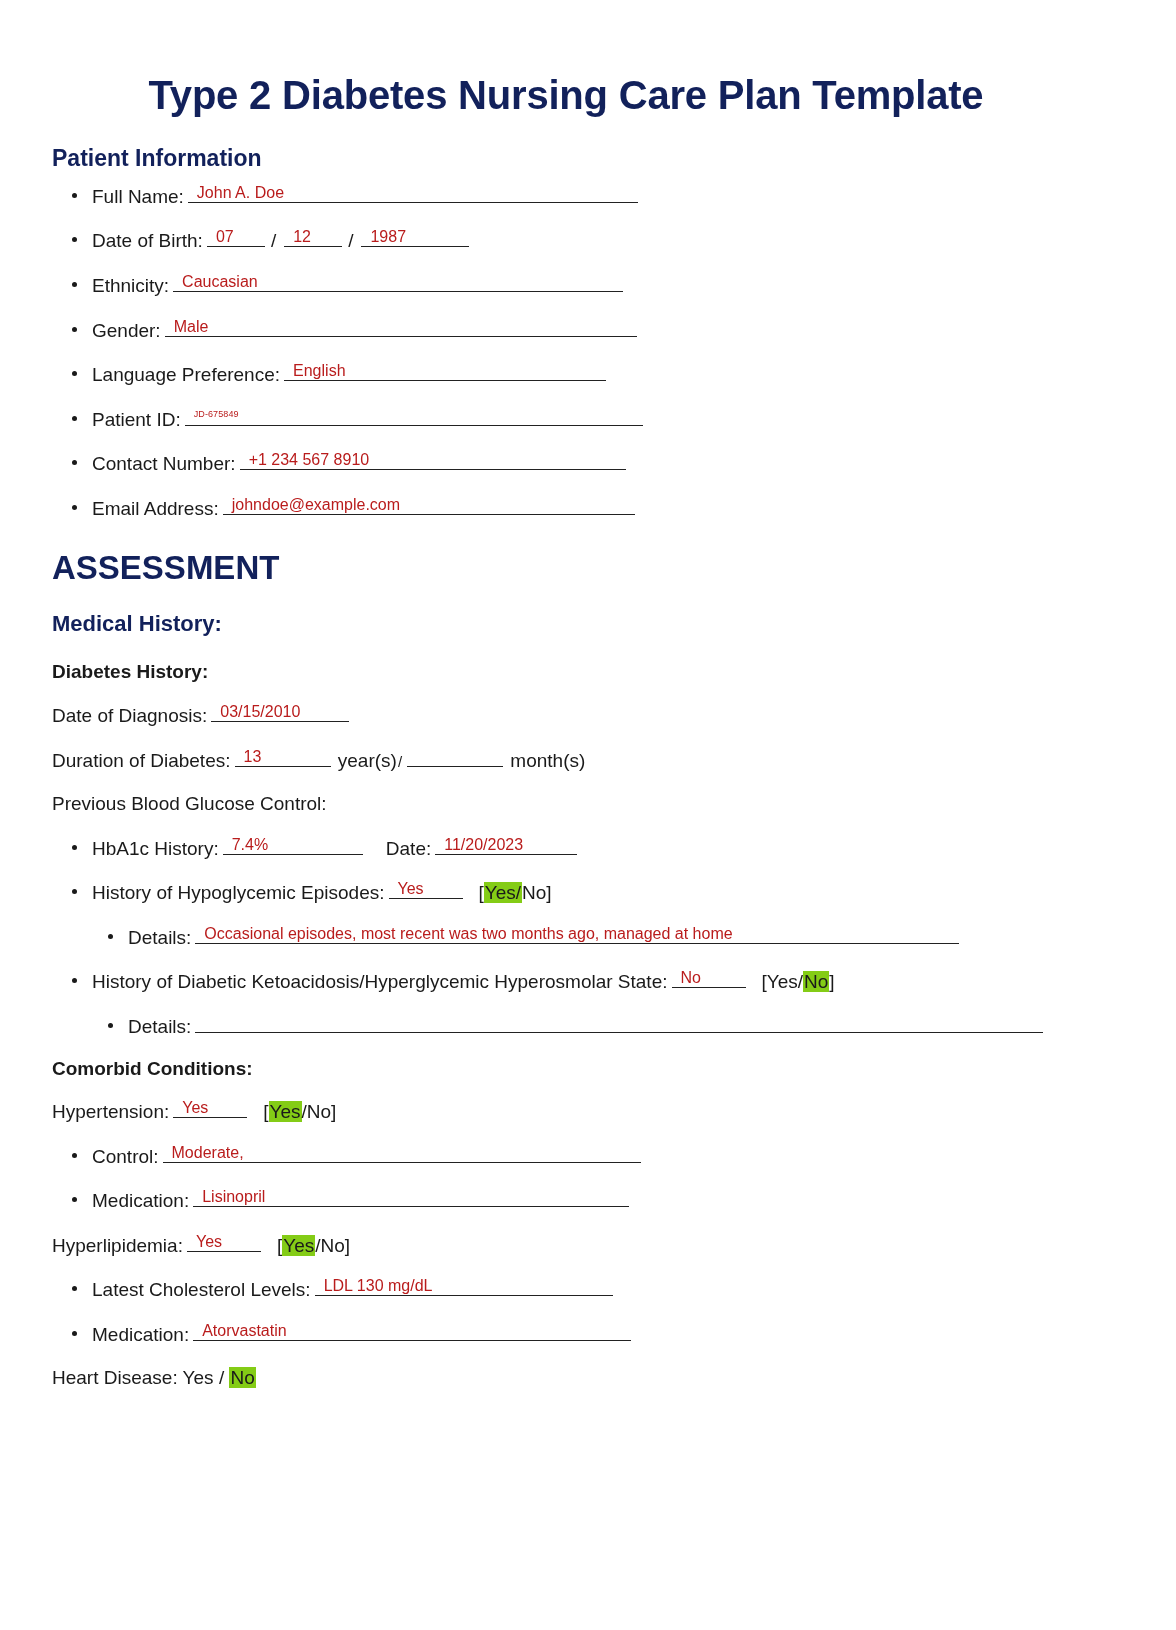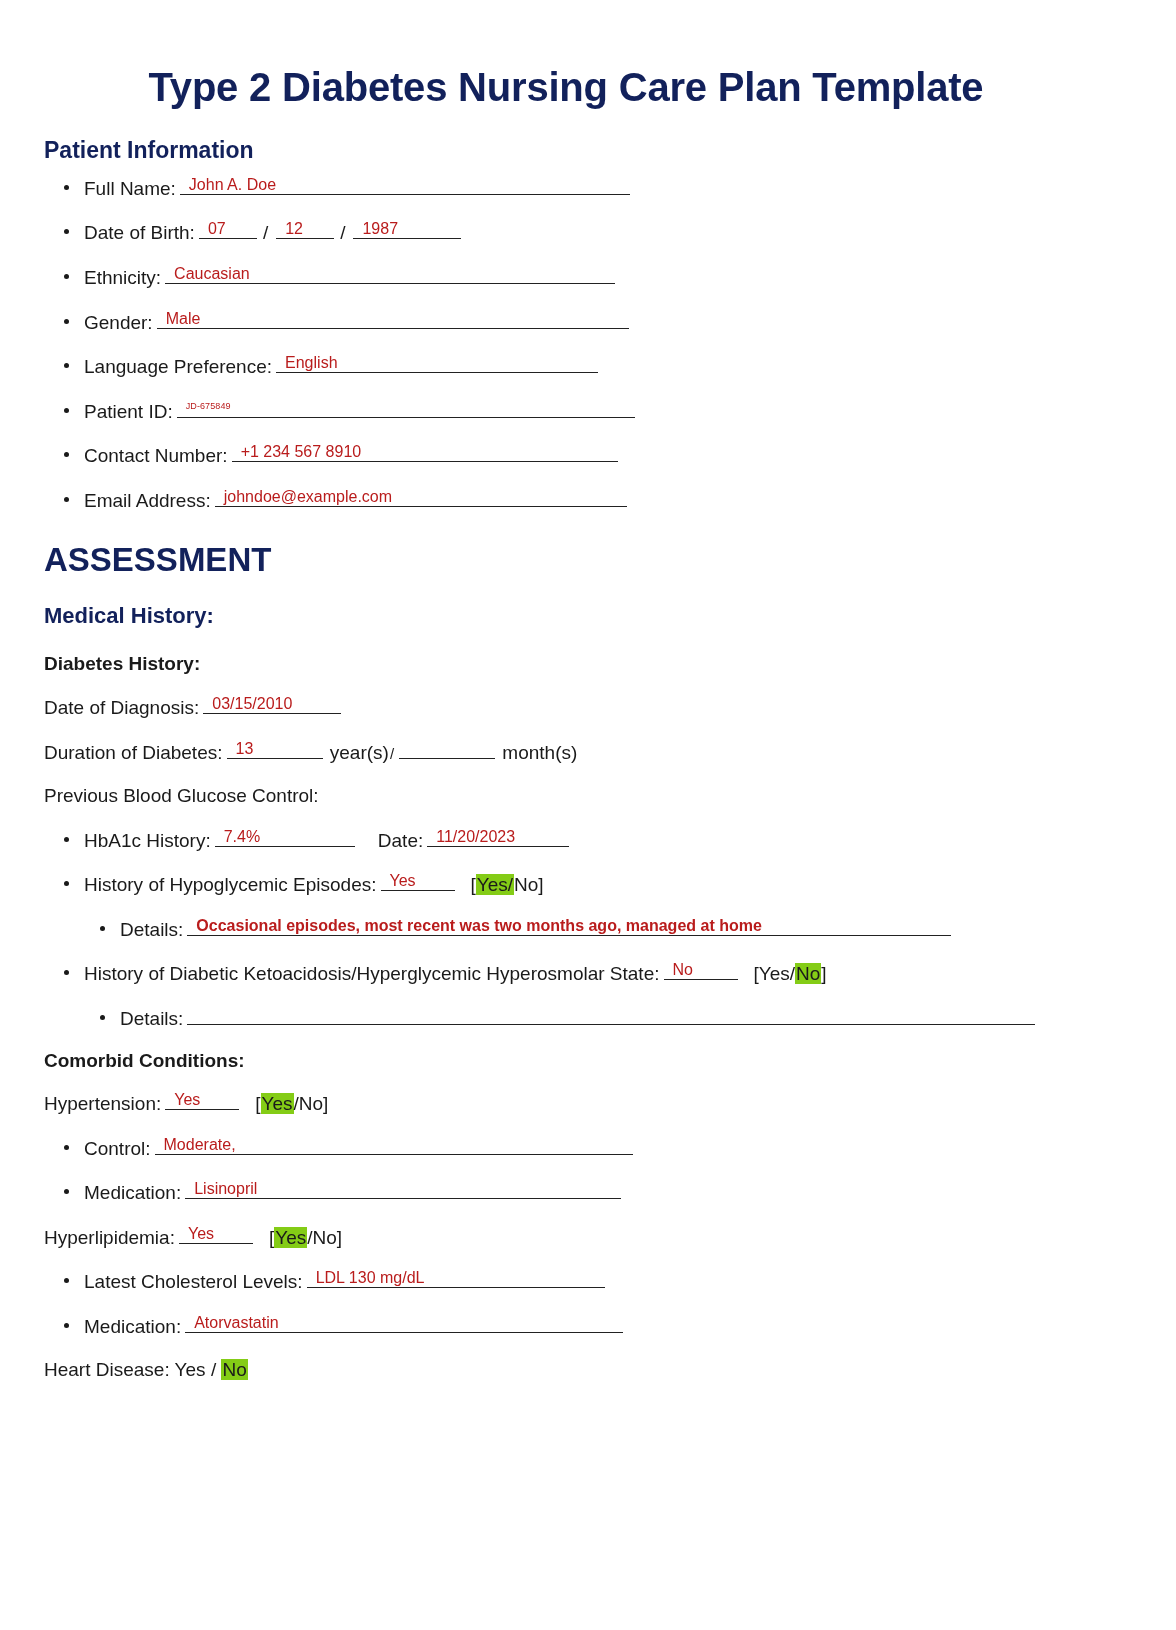--- a/index.html
+++ b/index.html
@@ -12,21 +12,21 @@
     min-height: 1630px;
     font-family: "Liberation Sans", sans-serif;
     color: #1a1a1a;
     -webkit-font-smoothing: antialiased;
   }
 
   .page {
     position: relative;
     width: 1176px;
     min-height: 1630px;
-    padding: 0;
+    padding: 8px;
     box-sizing: border-box;
   }
 
   .content {
     padding: 52px 88px 40px 44px;
   }
 
   
   .doc-title {
     font-size: 40px;
@@ -142,21 +142,21 @@
   .w-eth    { width: 450px; }
   .w-lang   { width: 322px; }
   .w-pid    { width: 458px; }
   .w-phone  { width: 386px; }
   .w-email  { width: 412px; }
   .w-diag   { width: 138px; }
   .w-dur    { width: 96px; }
   .w-hba1c  { width: 140px; }
   .w-date2  { width: 142px; }
   .w-yn     { width: 74px; }
-  .w-det1   { width: 764px; font-weight: bold; }
+  .w-det1   { width: 764px; }
   .w-det2   { width: 848px; }
   .w-ctrl   { width: 478px; }
   .w-med    { width: 436px; }
   .w-chol   { width: 298px; }
   .w-med2   { width: 438px; }
 
   .slash { font-size: 19px; padding: 0 4px; }
   .slash-sm { font-size: 15px; padding: 0 1px; }
 
   .choice {

